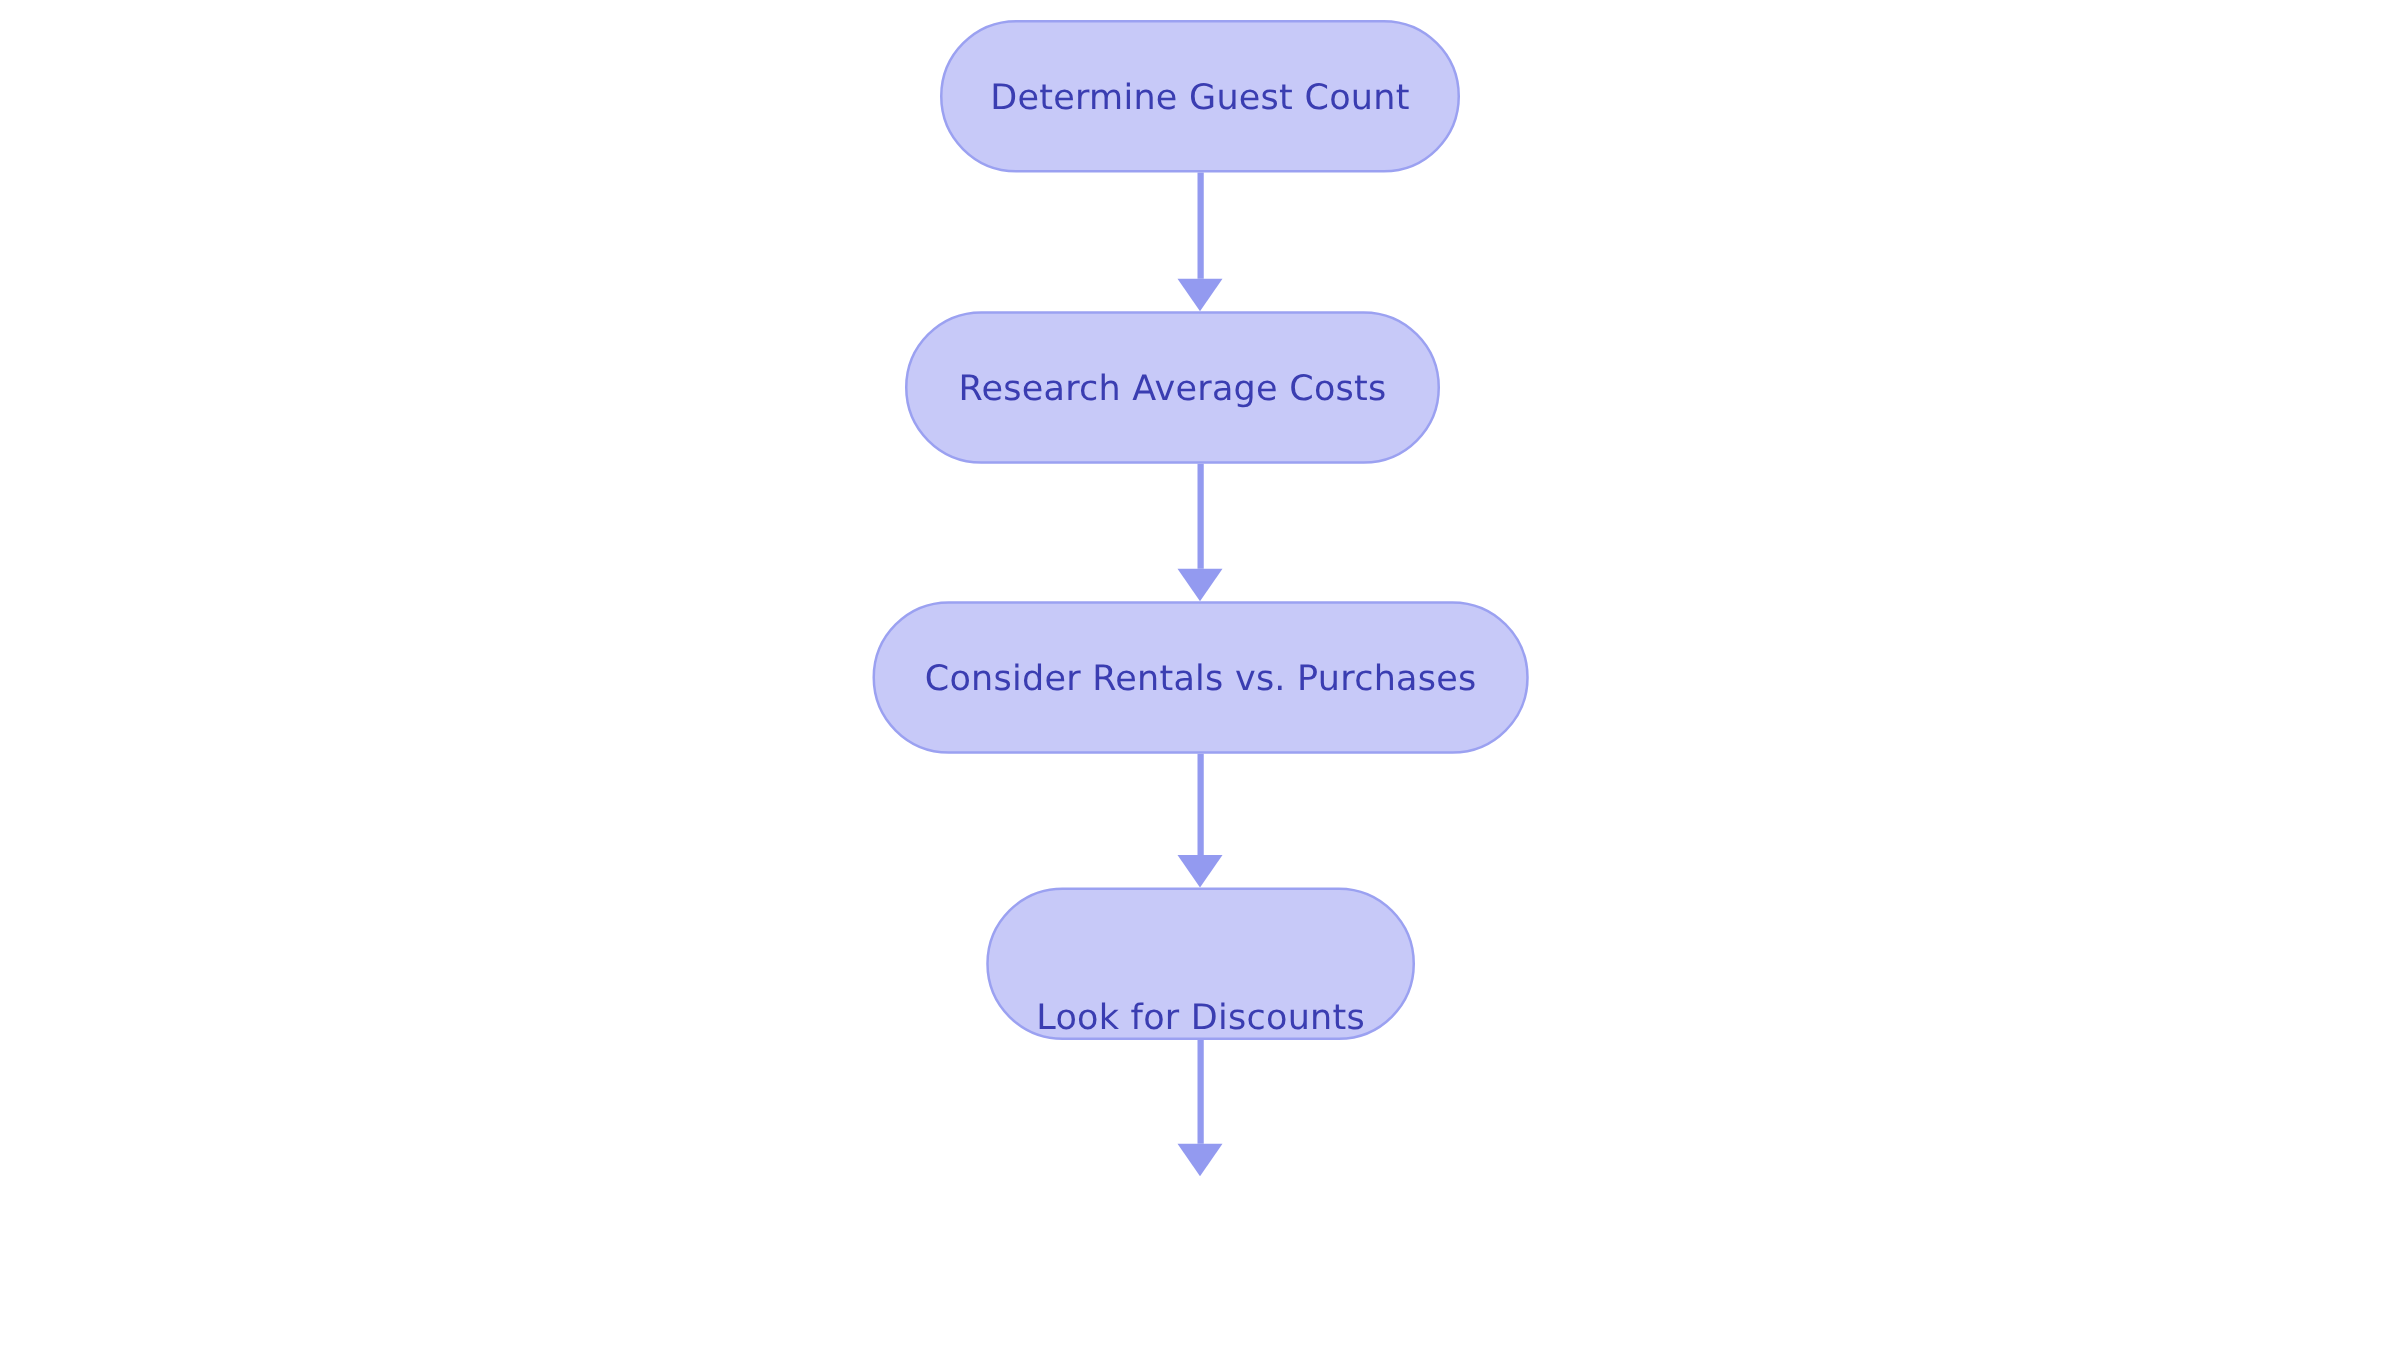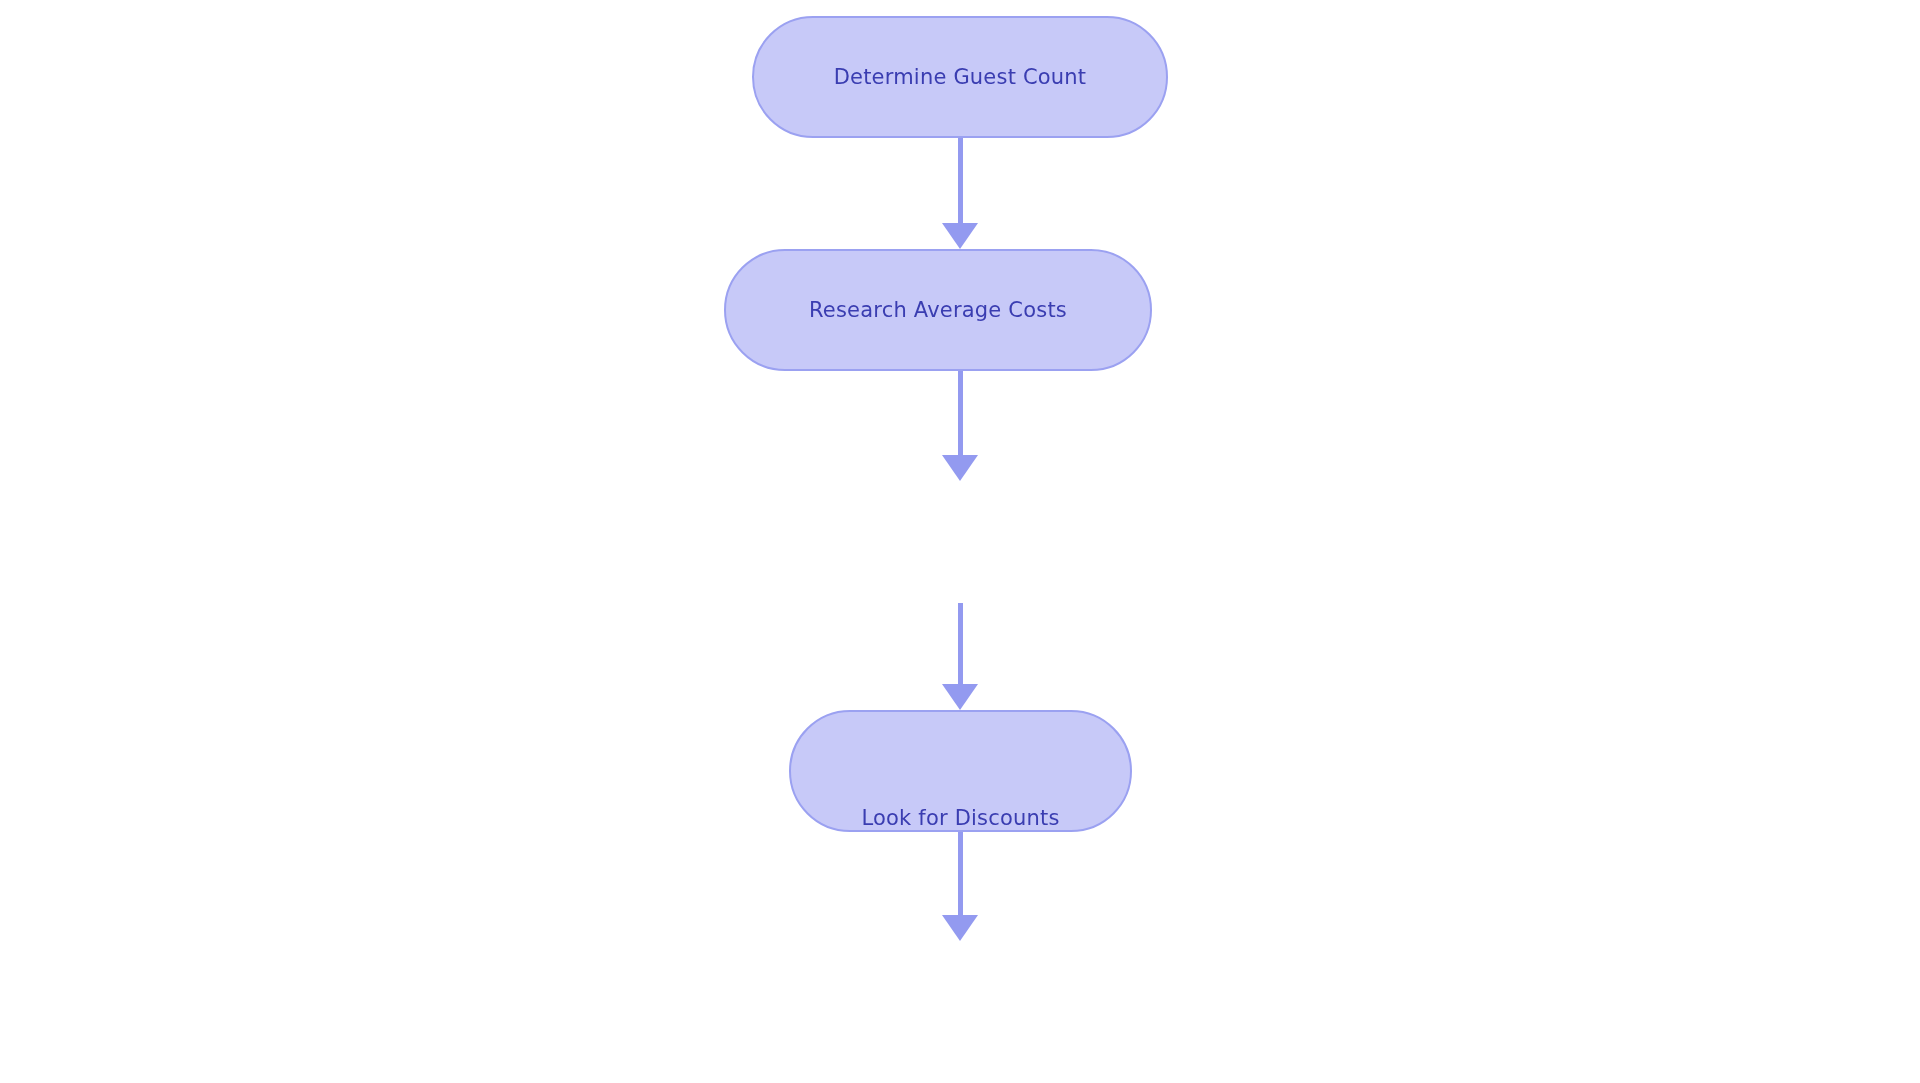--- a/index.html
+++ b/index.html
@@ -22,21 +22,21 @@
   .flow-node {
     position: absolute;
     height: 122px;
     border-radius: 61px;
     background: var(--node-fill, #c7c9f8);
     border: 2px solid var(--node-border, #9ba1f1);
     color: var(--node-text, #3a3db1);
     display: flex;
     align-items: center;
     justify-content: center;
-    font-size: 21px;
+    font-size: 28px;
     letter-spacing: 0.2px;
     text-align: center;
     white-space: nowrap;
   }
 
   .n1 { left: 752px; top:  16px;  width: 416px; }
   .n2 { left: 724px; top:  249px; width: 428px; }
   .n3 { left: 698px; top:  481px; width: 525px; }
   .n4 { left: 789px; top:  710px; width: 343px; align-items: flex-end; }
   .n5 { left: 787px; top:  941px; width: 347px; }
@@ -92,20 +92,23 @@
 
   <div class="flow-node n2">
     <span>Research Average Costs</span>
   </div>
 
   <div class="arrow a2">
     <div class="shaft"></div>
     <div class="head"></div>
   </div>
 
+  <div class="flow-node n3">
+    <span>Consider Rentals vs. Purchases</span>
+  </div>
 
   <div class="arrow a3">
     <div class="shaft"></div>
     <div class="head"></div>
   </div>
 
   <div class="flow-node n4">
     <span>Look for Discounts</span>
   </div>
 

